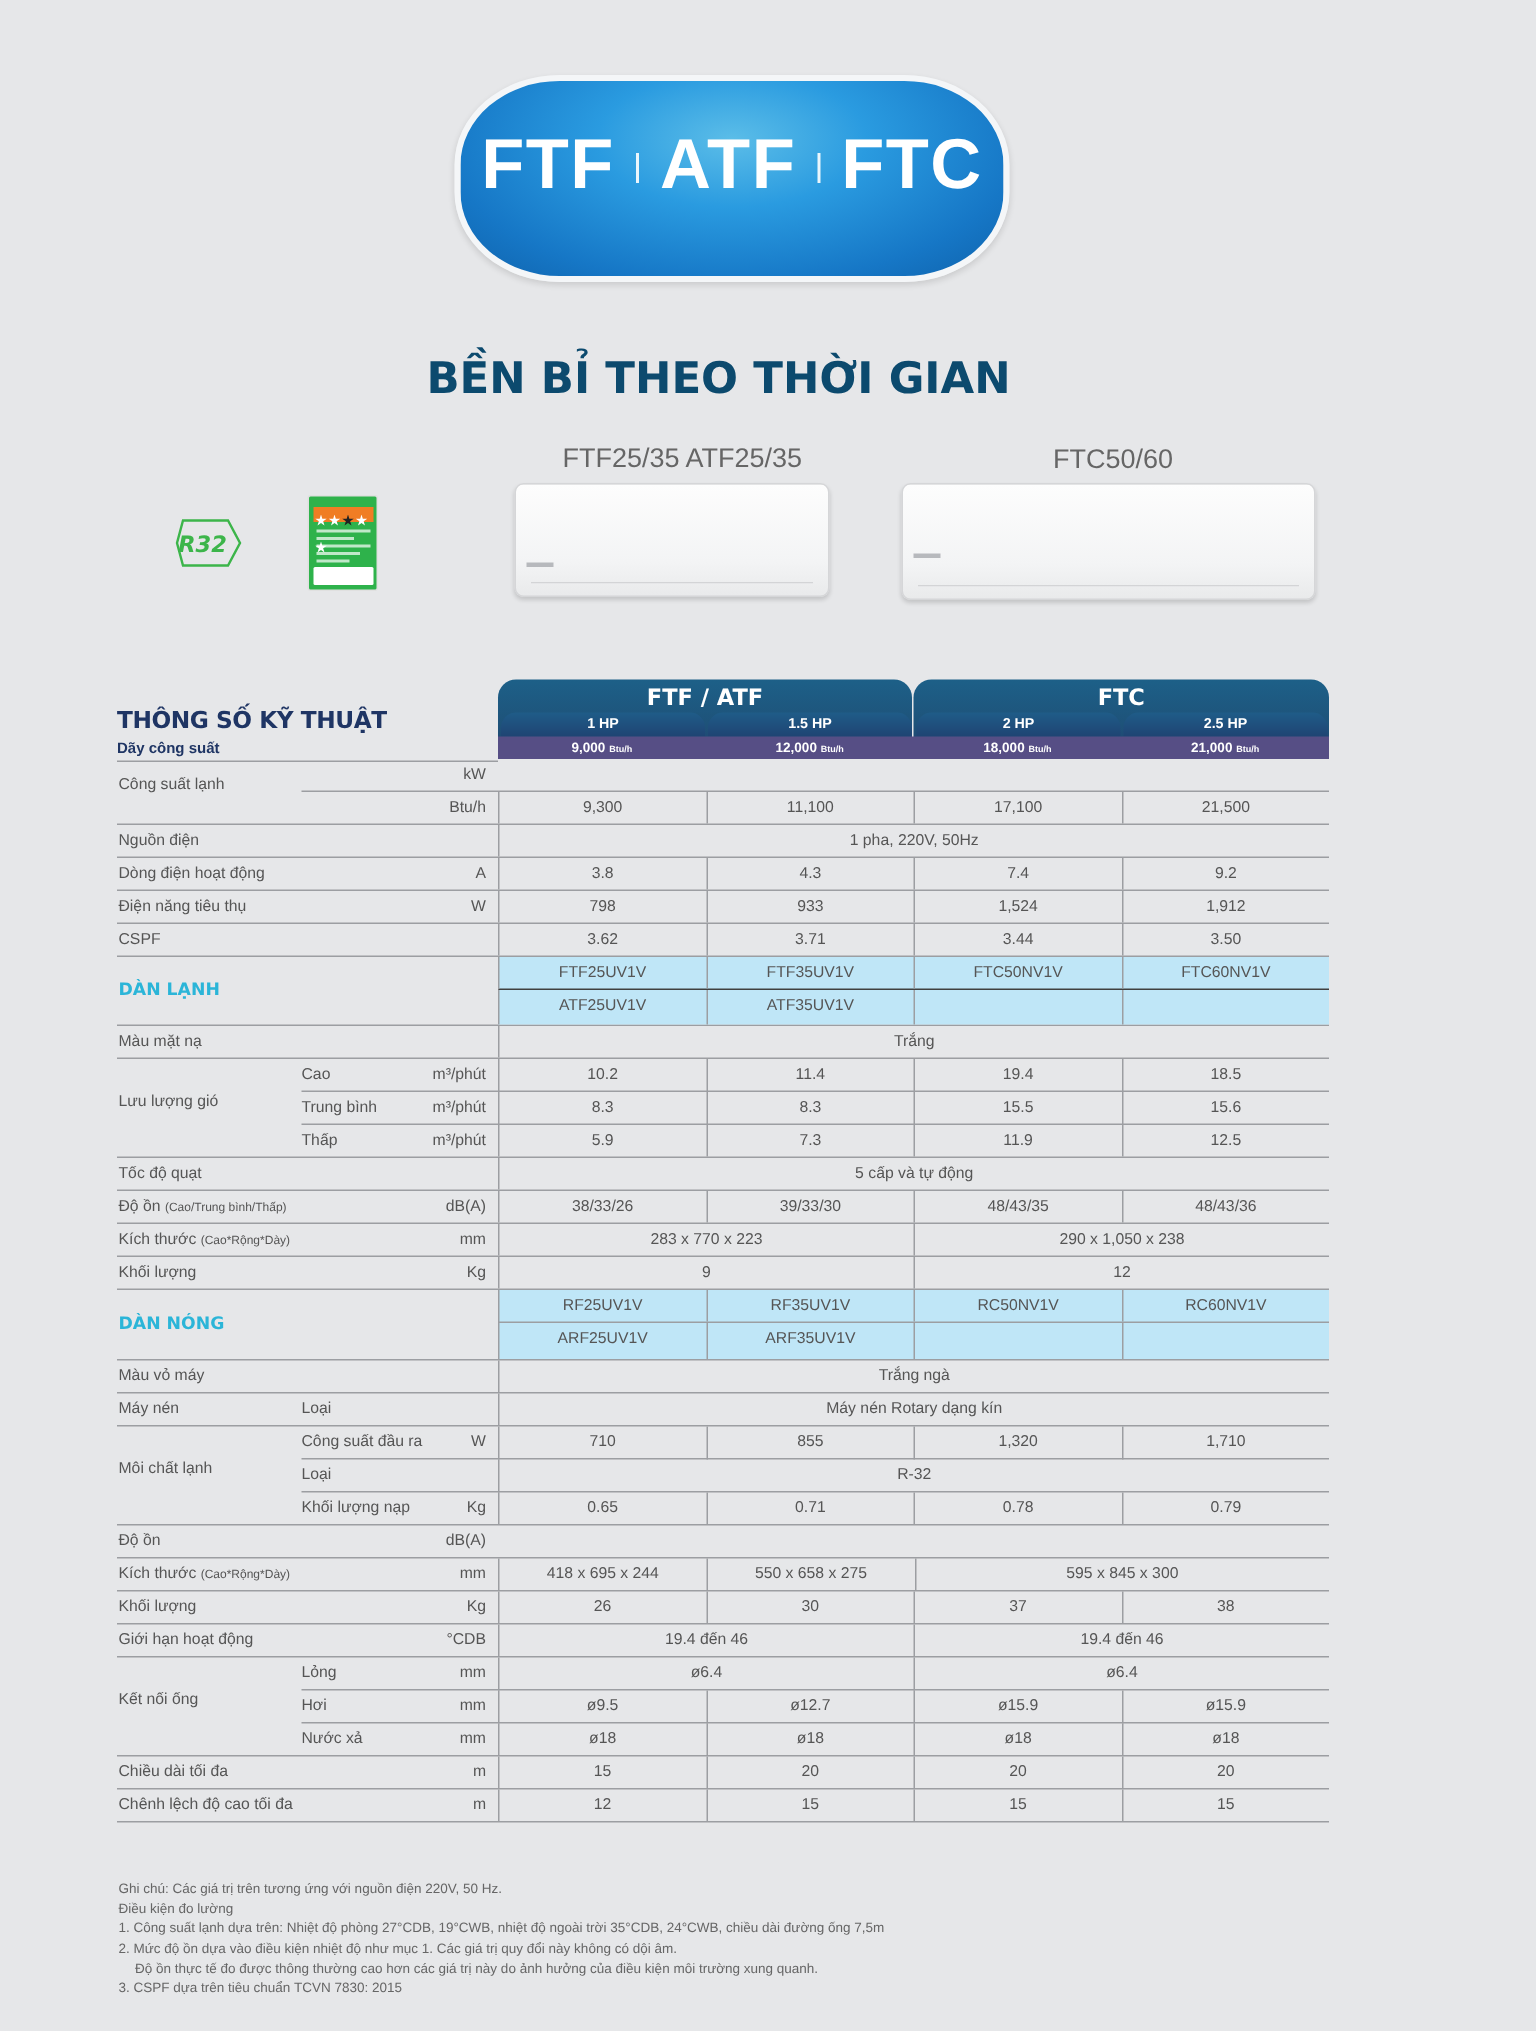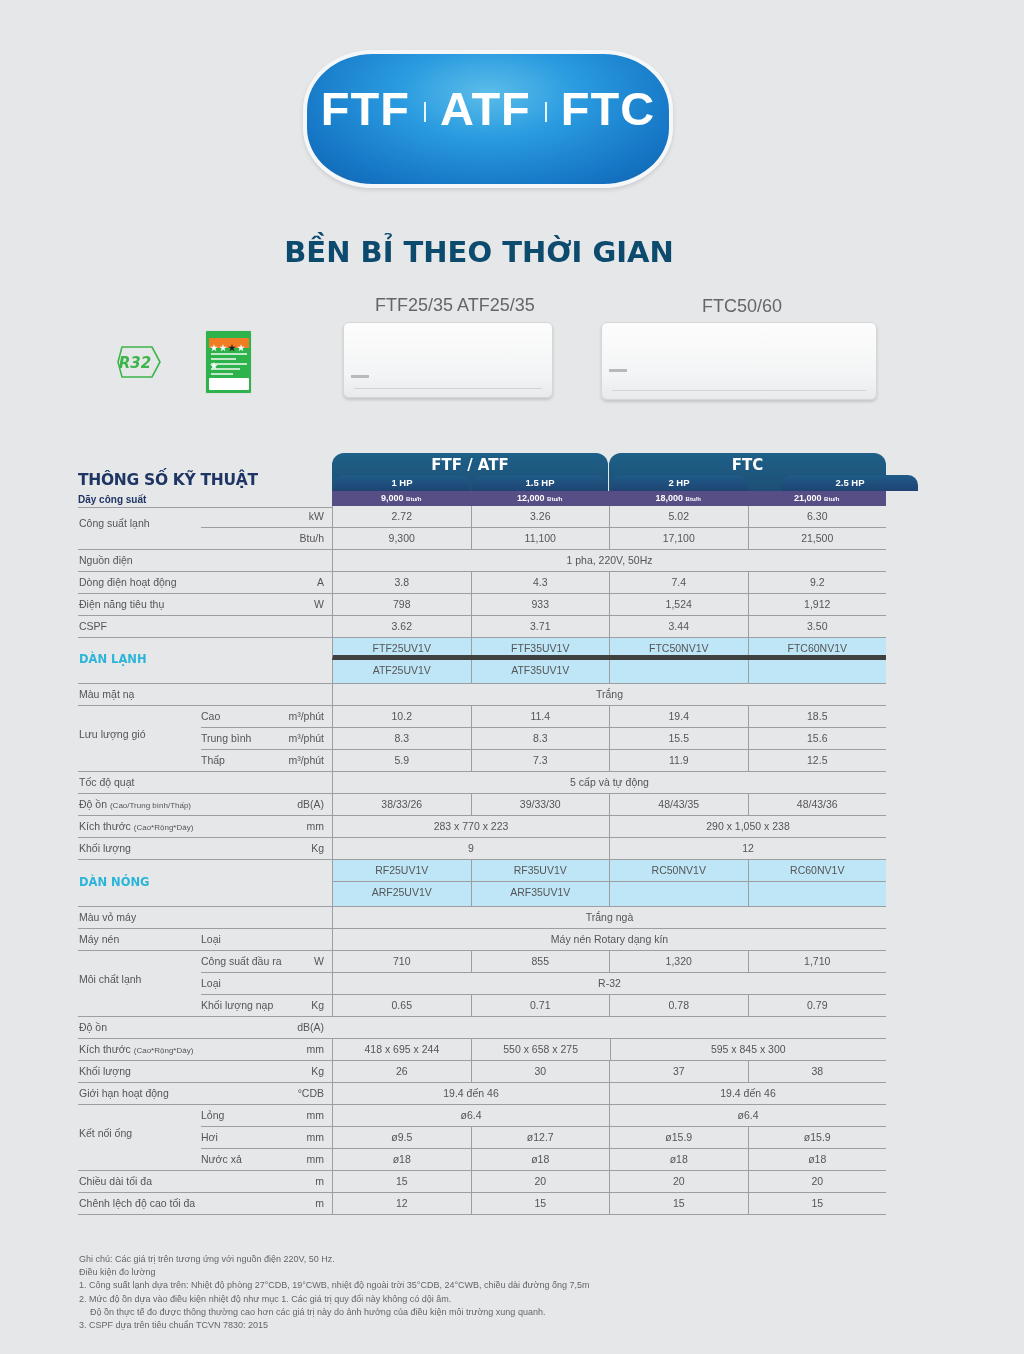--- a/index.html
+++ b/index.html
@@ -145,39 +145,33 @@
 
   <div class="hdr-group" style="left:254px; width:276px;">
     <div class="gname">FTF / ATF</div>
   </div>
   <div class="hdr-group" style="left:531px; width:277px;">
     <div class="gname">FTC</div>
   </div>
   <div class="hdr-sub" style="left:256px; width:136px;">1 HP</div>
   <div class="hdr-sub" style="left:394px; width:136px;">1.5 HP</div>
   <div class="hdr-sub" style="left:533px; width:136px;">2 HP</div>
-  <div class="hdr-sub" style="left:704px; width:136px;">2.5 HP</div>
+  <div class="hdr-sub" style="left:671px; width:136px;">2.5 HP</div>
   <div class="hdr-btu" style="left:254px; width:554px; display:flex;">
     <div style="flex:1;"><span>9,000</span> <small>Btu/h</small></div>
     <div style="flex:1;"><span>12,000</span> <small>Btu/h</small></div>
     <div style="flex:1;"><span>18,000</span> <small>Btu/h</small></div>
     <div style="flex:1;"><span>21,000</span> <small>Btu/h</small></div>
   </div>
 
   <div class="rows">
 
     <div class="row partial-bottom">
       <span class="grp-label" style="top:11px;">Công suất lạnh</span>
       <span class="unit">kW</span>
-      <div class="cells">
-        <div class="cell">2.72</div>
-        <div class="cell">3.26</div>
-        <div class="cell">5.02</div>
-        <div class="cell">6.30</div>
-      </div>
     </div>
     <div class="row">
       <span class="unit">Btu/h</span>
       <div class="cells">
         <div class="cell">9,300</div>
         <div class="cell">11,100</div>
         <div class="cell">17,100</div>
         <div class="cell">21,500</div>
       </div>
     </div>
@@ -213,21 +207,21 @@
       <div class="cells">
         <div class="cell">3.62</div>
         <div class="cell">3.71</div>
         <div class="cell">3.44</div>
         <div class="cell">3.50</div>
       </div>
     </div>
 
     <div class="row blue" style="border-bottom:none;">
       <span class="lbl section-title" style="top:11px;">DÀN LẠNH</span>
-      <div class="cells" style="border-bottom:5px solid #404040;">
+      <div class="cells" style="border-bottom:1px solid #404040;">
         <div class="cell">FTF25UV1V</div>
         <div class="cell">FTF35UV1V</div>
         <div class="cell">FTC50NV1V</div>
         <div class="cell">FTC60NV1V</div>
       </div>
     </div>
     <div class="row blue" style="height:24px;">
       <div class="cells">
         <div class="cell">ATF25UV1V</div>
         <div class="cell">ATF35UV1V</div>

